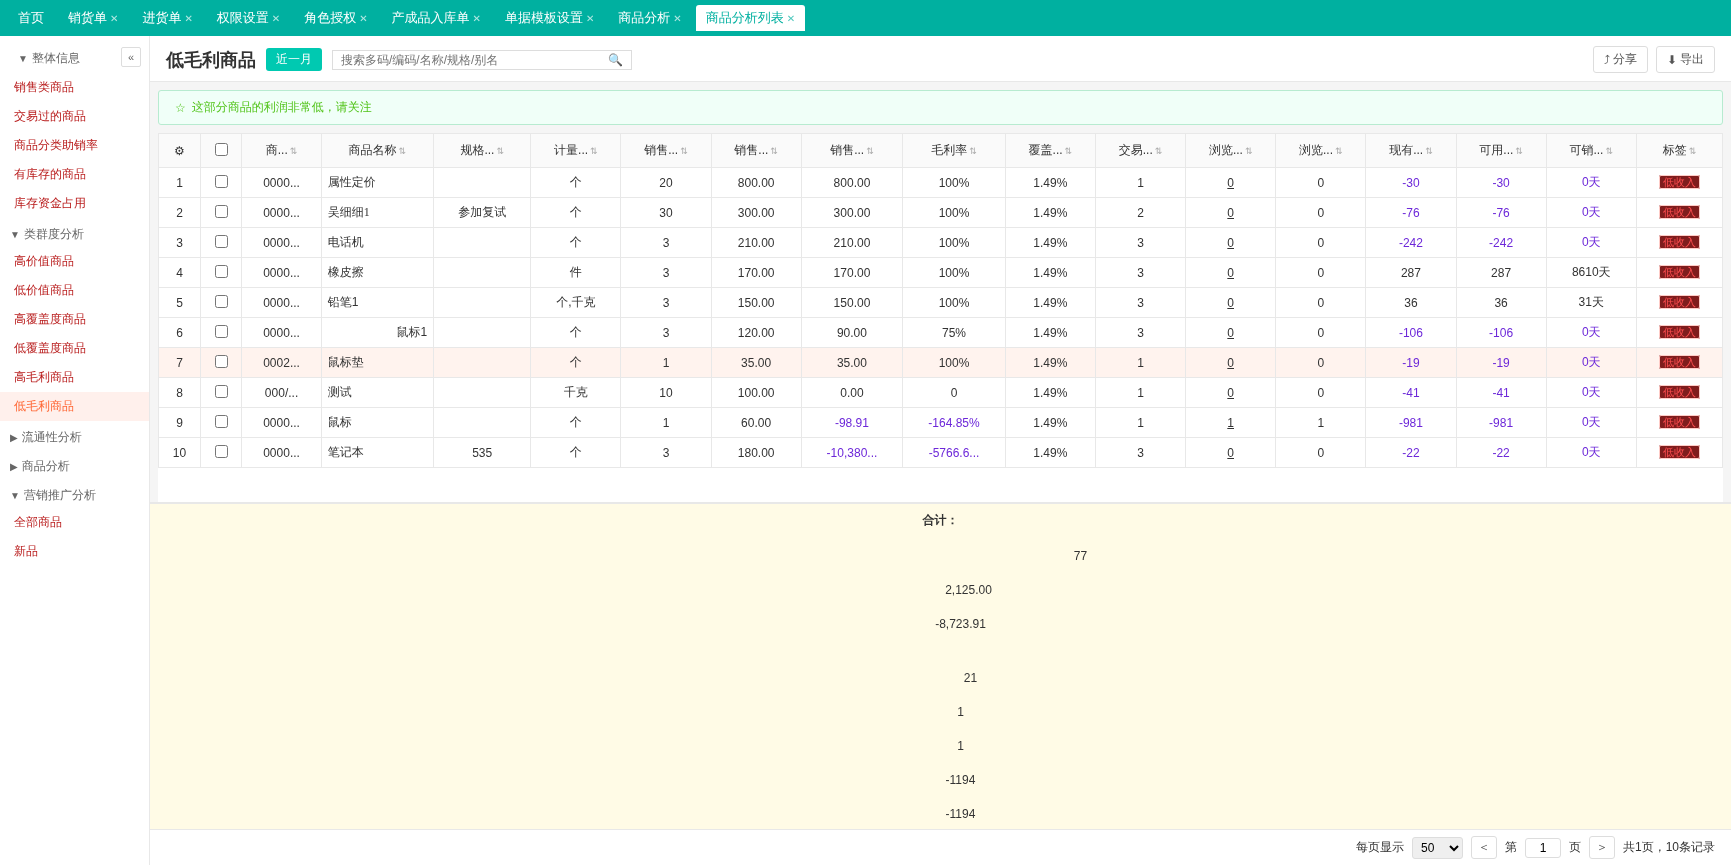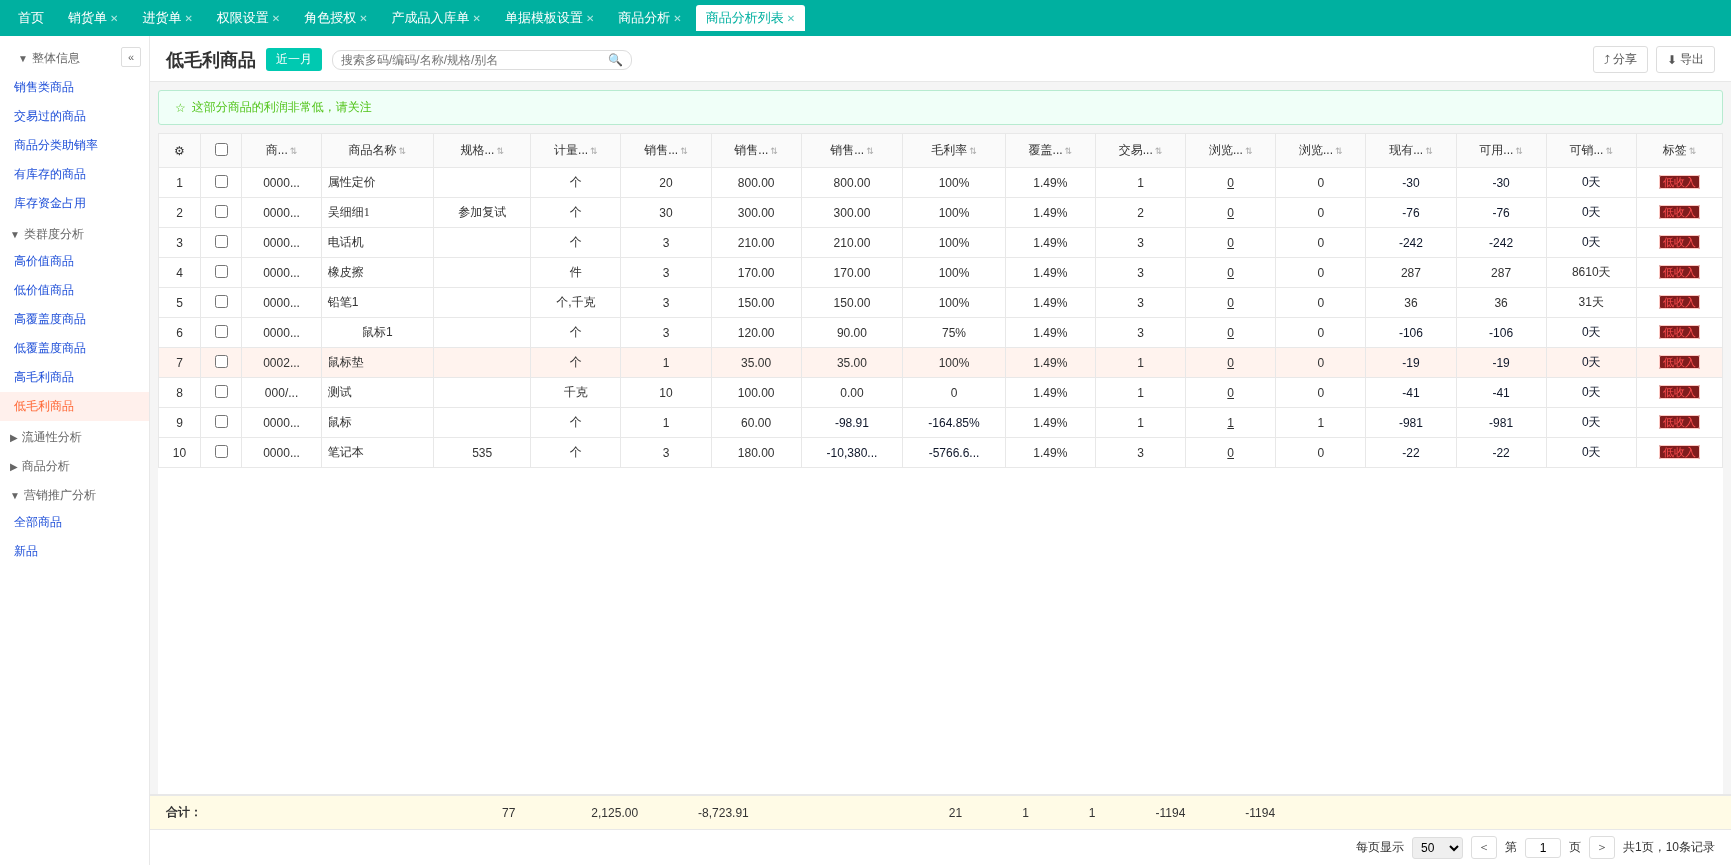--- a/index.html
+++ b/index.html
@@ -44,21 +44,21 @@
       align-items: center;
       padding: 8px 10px 4px;
       font-size: 12px;
       color: #666;
       cursor: pointer;
     }
     .sidebar-group-title .arrow { margin-right: 4px; font-size: 10px; }
     .sidebar-item {
       padding: 6px 14px;
       font-size: 12px;
-      color: #1d4ed8;
+      color: #b91c1c;
       cursor: pointer;
     }
     .sidebar-item.active { background: #fff0ec; color: #ff6633; }
 
     
     .content {
       flex: 1;
       display: flex;
       flex-direction: column;
       overflow: hidden;
@@ -85,21 +85,21 @@
       border: none;
       border-radius: 3px;
       padding: 3px 10px;
       font-size: 12px;
       cursor: pointer;
     }
     .search-box {
       display: flex;
       align-items: flex-end;
       border: 1px solid #ddd;
-      border-radius: 9px;
+      border-radius: 0;
       padding: 2px 8px;
       flex: 1;
       max-width: 300px;
     }
     .search-box input {
       border: none;
       outline: none;
       font-size: 12px;
       flex: 1;
       color: #999;
@@ -163,33 +163,34 @@
       z-index: 1;
     }
     thead tr th .sort-icon { font-size: 9px; color: #aaa; margin-left: 2px; }
     tbody tr td {
       border: 1px solid #e8e8e8;
       padding: 6px 6px;
       text-align: center;
       white-space: nowrap;
     }
     tbody tr.highlighted { background: #fff3ee; }
-    .red-text { color: #0f172a; }
+    .red-text { color: #6d28d9; }
     .tag-low { color: #ff4d4f; font-size: 11px; border: 1px solid #ffccc7; border-radius: 2px; padding: 0 3px; background: #7f1d1d; }
     .underline { text-decoration: underline; cursor: pointer; }
 
     
     .table-footer {
       background: #fffbe6;
       border-top: 2px solid #e8e8e8;
       padding: 8px 16px;
       display: flex;
       align-items: center;
       gap: 20px;
       font-size: 12px;
+      flex-direction: column;
     }
     .footer-label { font-weight: bold; color: #333; }
     .footer-value { color: #333; }
 
     
     .bottom-bar {
       background: #fff;
       border-top: 1px solid #e8e8e8;
       padding: 6px 16px;
       display: flex;
@@ -460,21 +461,21 @@
       <td>0</td>
       <td>36</td>
       <td>36</td>
       <td>31天</td>
       <td><span class="tag-low">低收入</span></td>
     </tr>
             <tr>
       <td>6</td>
       <td><input type="checkbox" style=""></td>
       <td>0000...</td>
-      <td style="text-align:center;margin-left:12px;">鼠标1</td>
+      <td style="text-align:right;margin-left:12px;">鼠标1</td>
       <td></td>
       <td>个</td>
       <td>3</td>
       <td>120.00</td>
       <td>90.00</td>
       <td>75%</td>
       <td>1.49%</td>
       <td>3</td>
       <td><span class="underline">0</span></td>
       <td>0</td>

